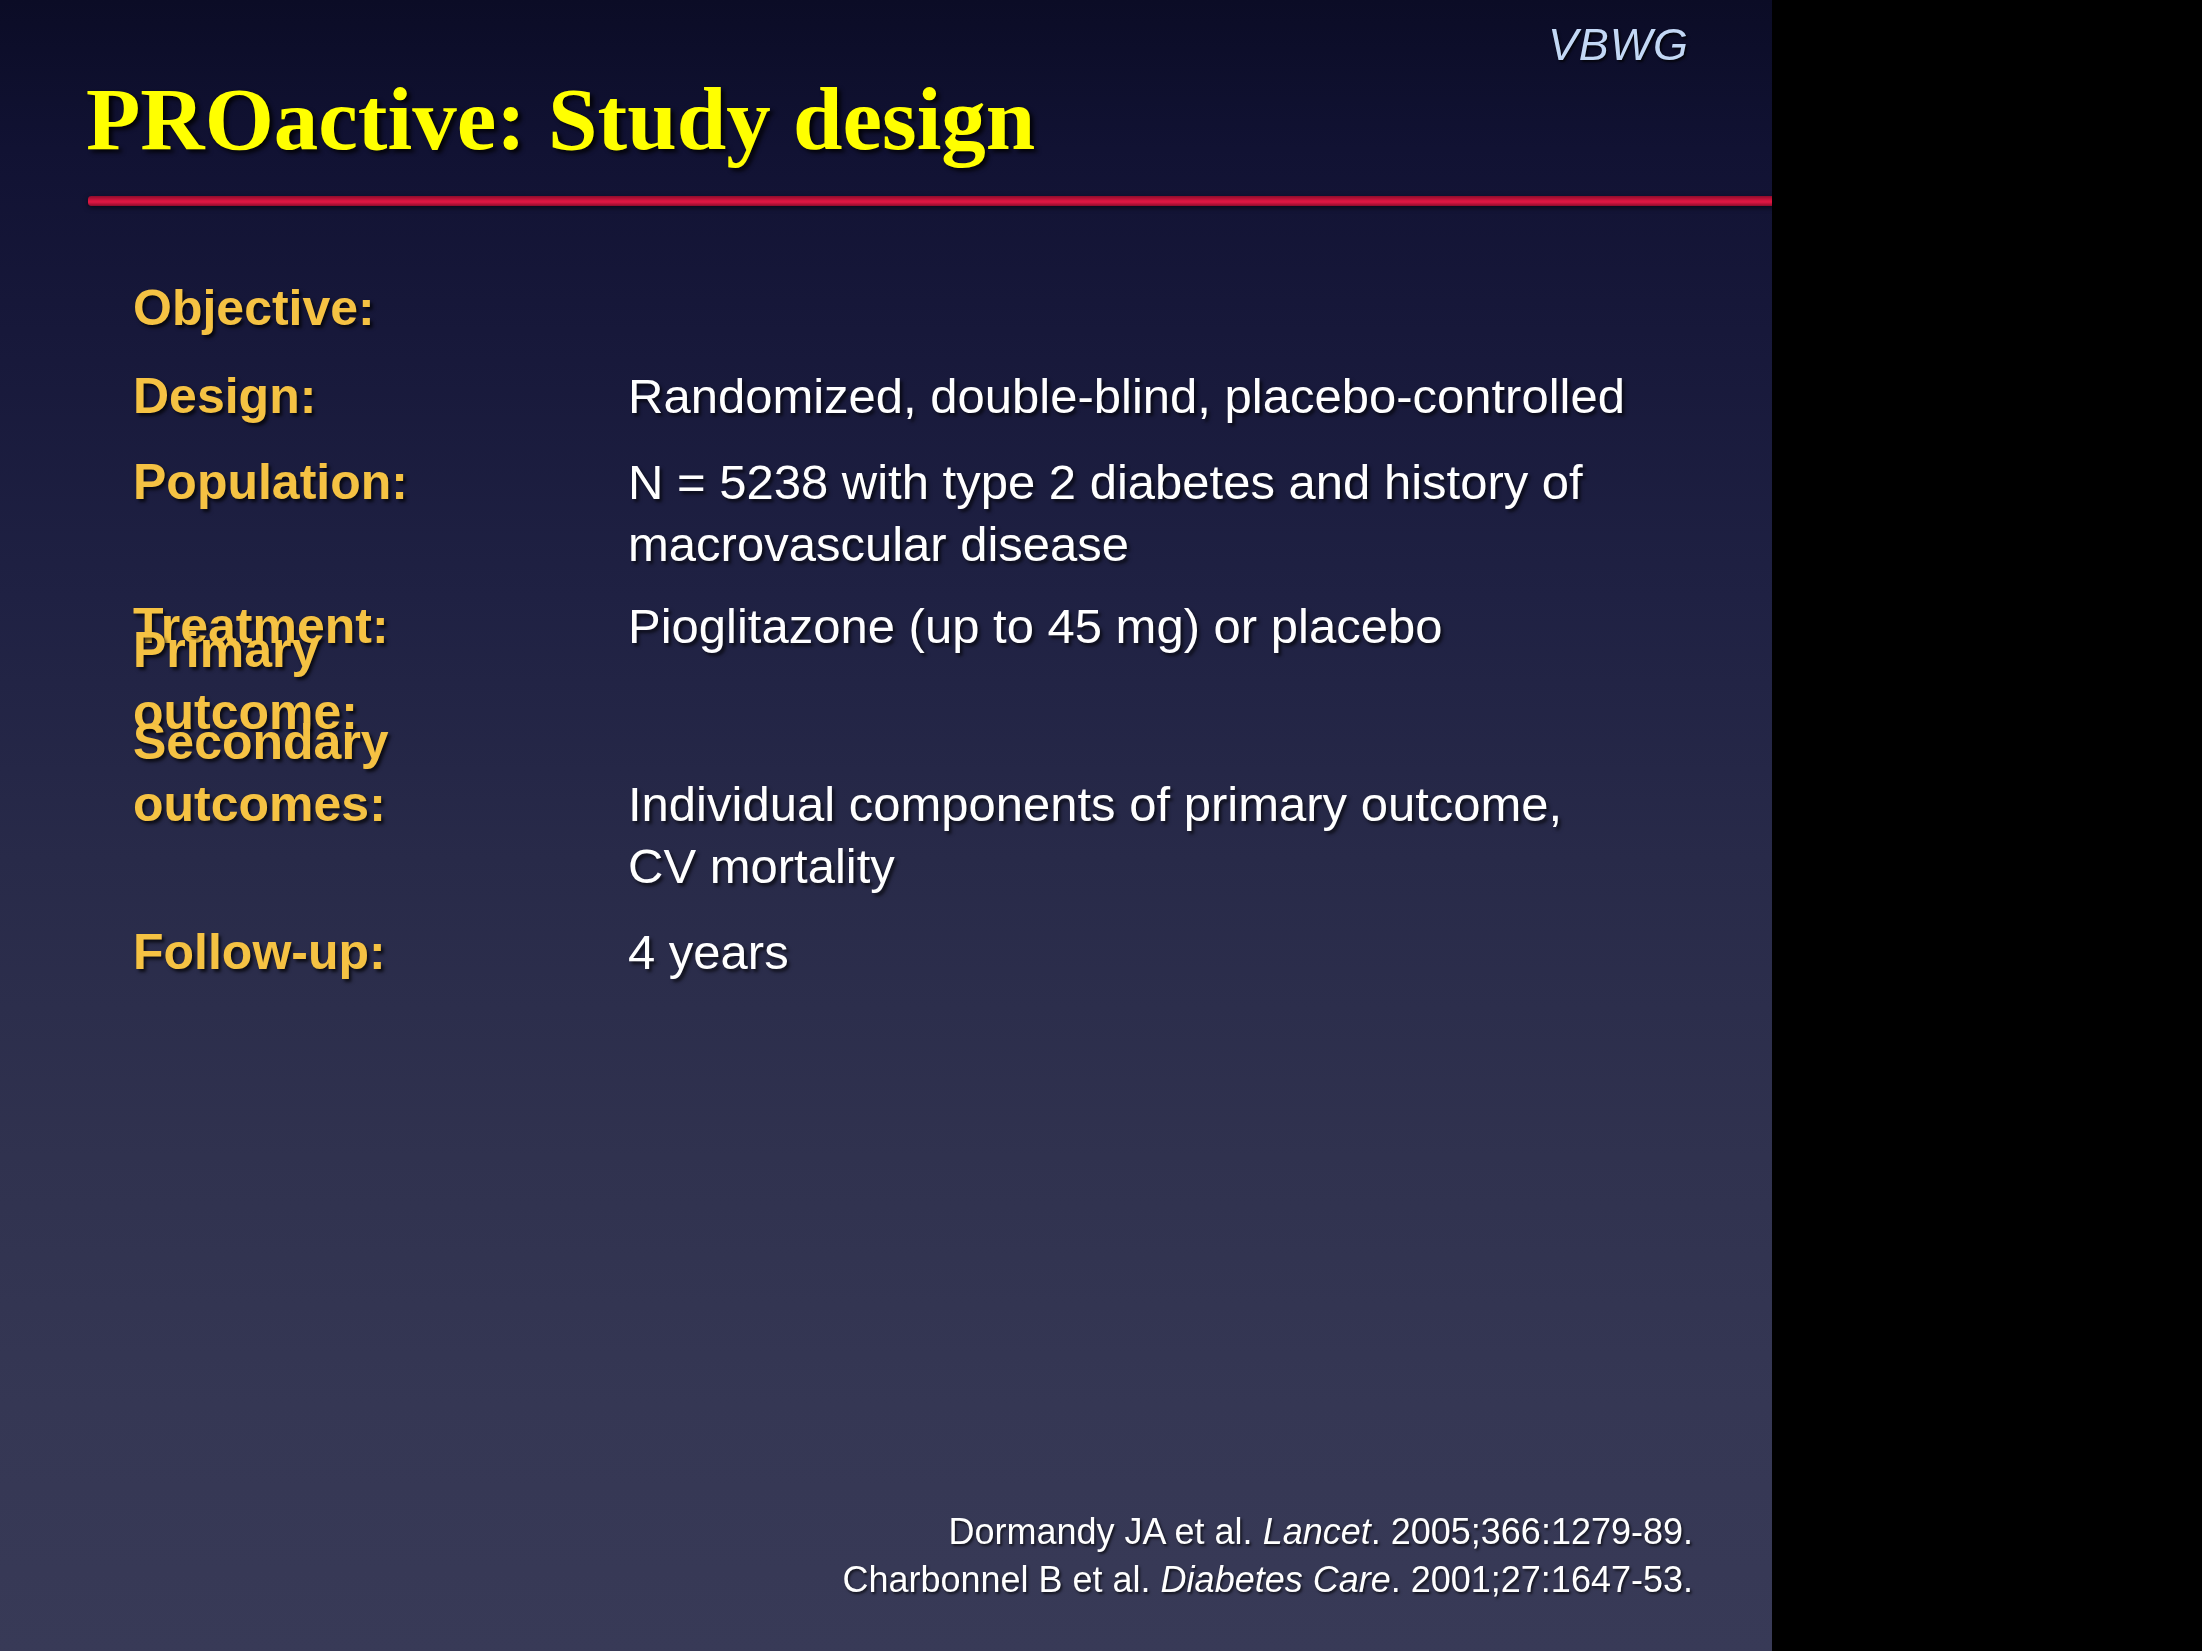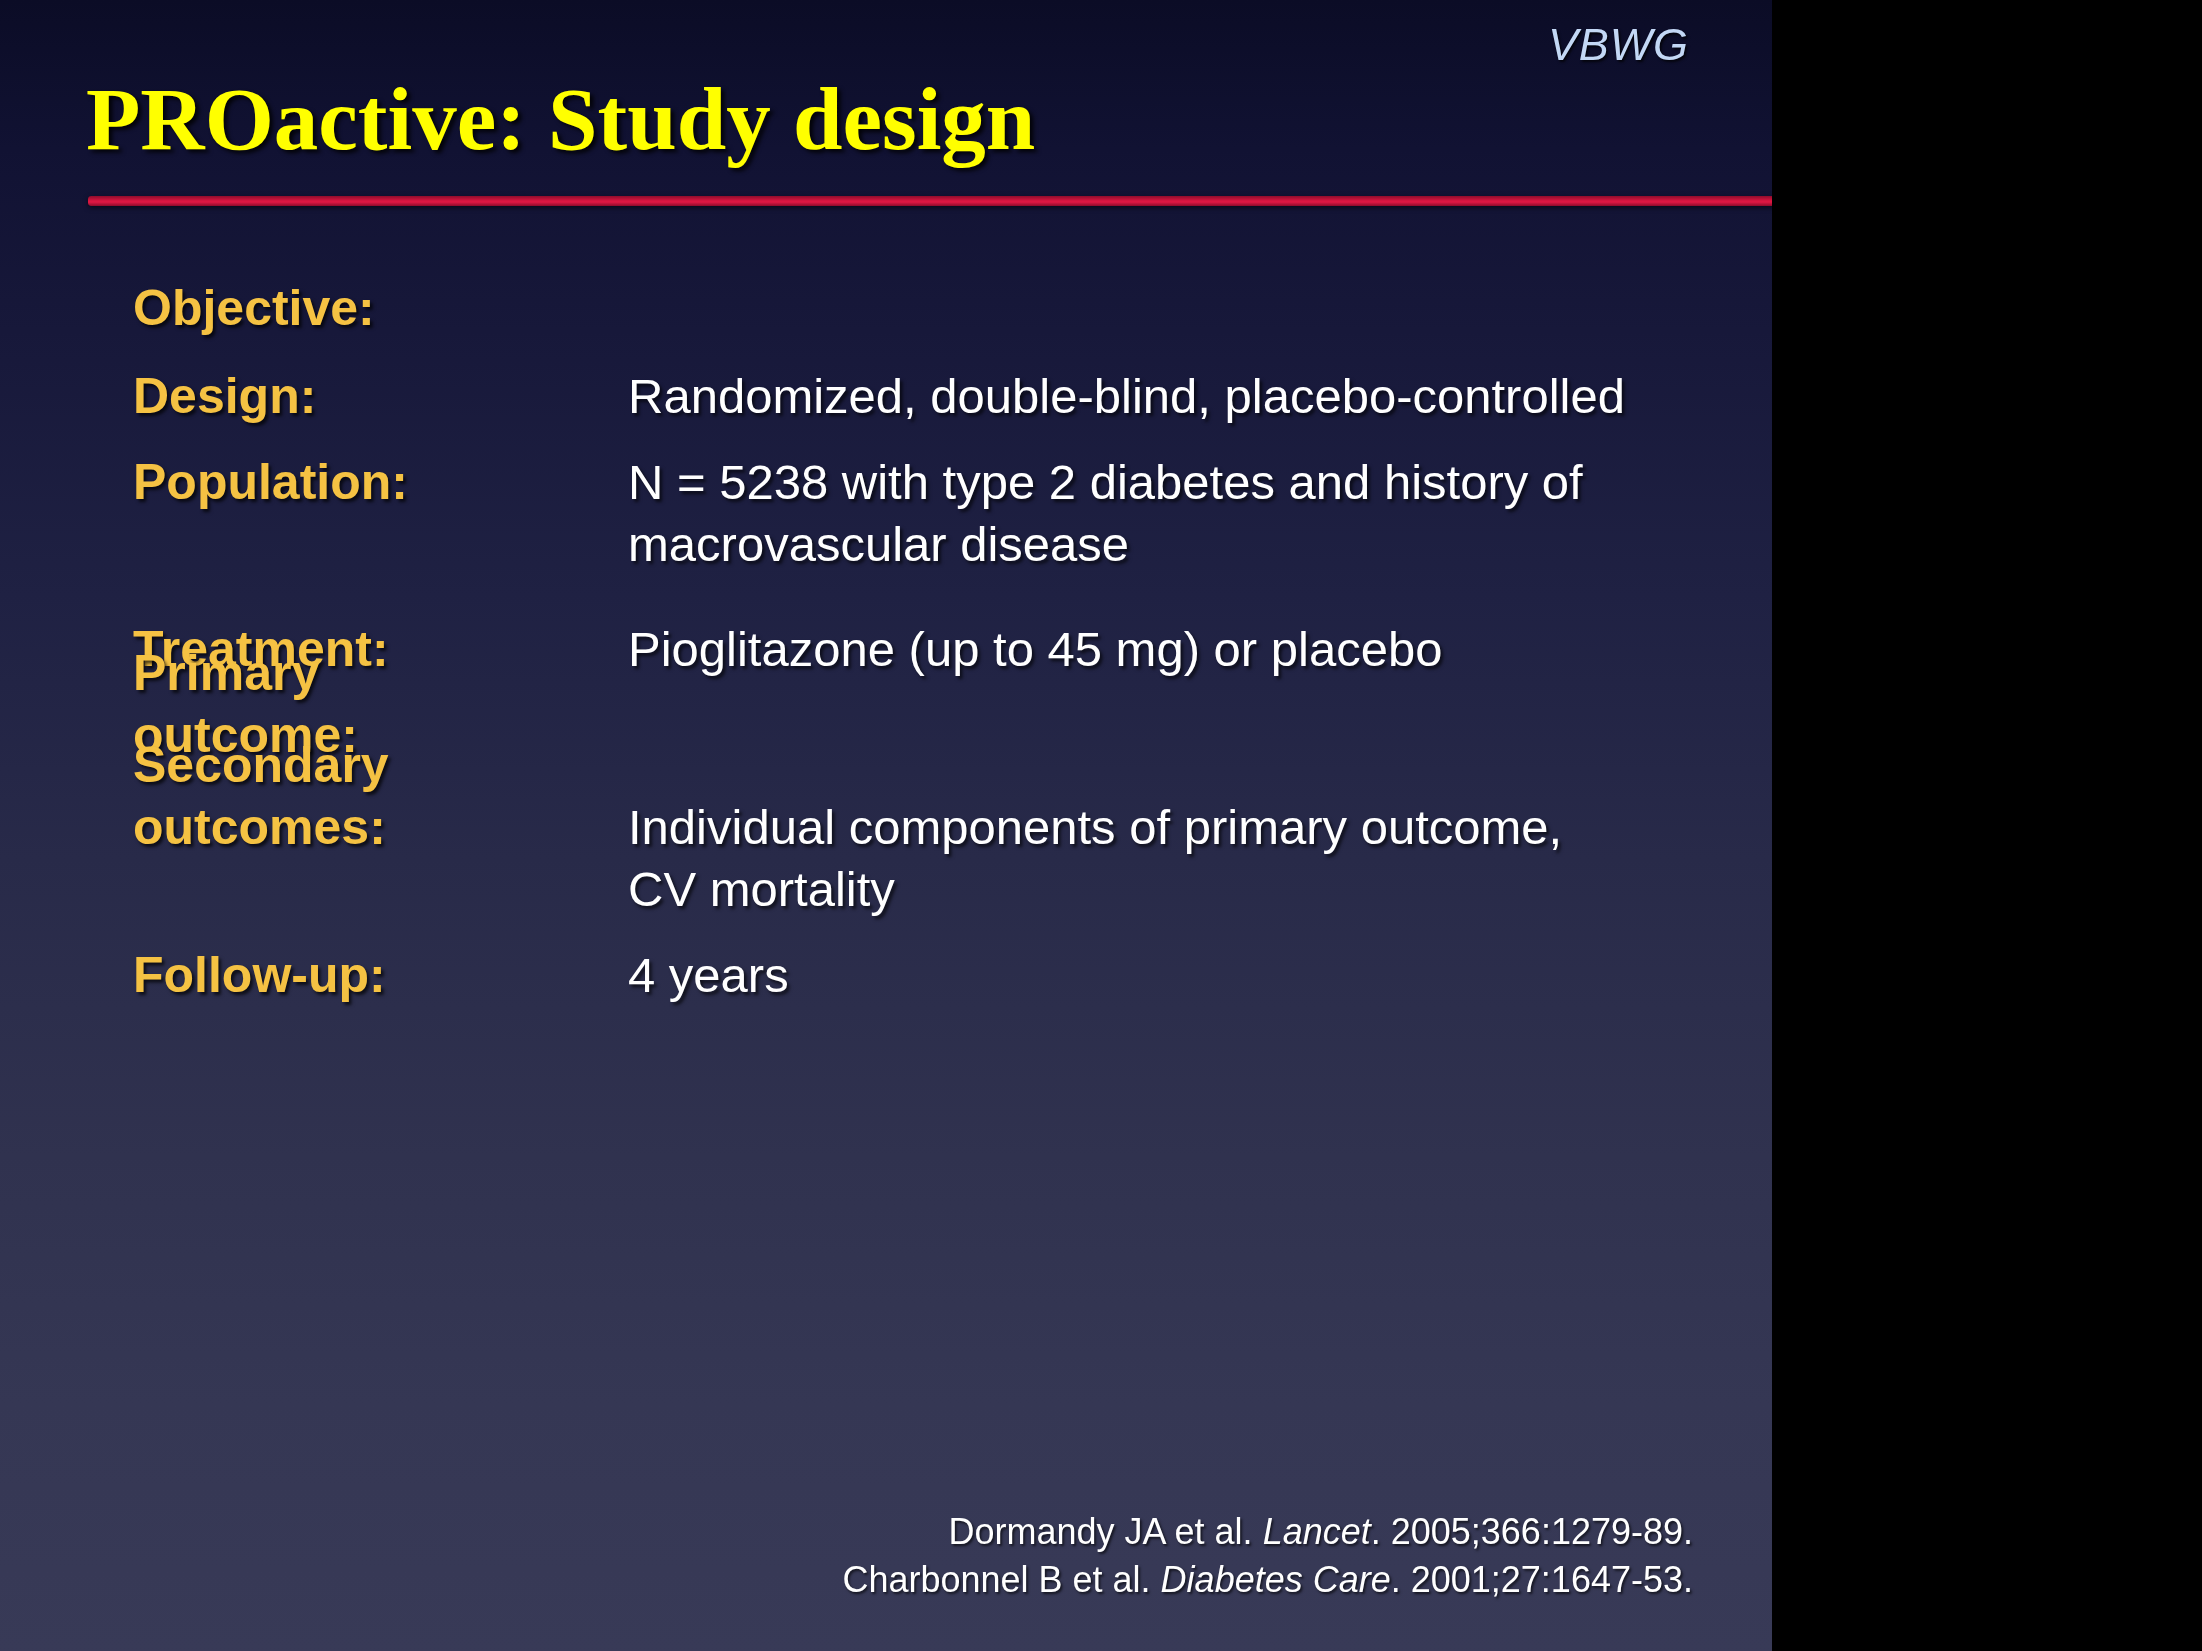--- a/index.html
+++ b/index.html
@@ -97,21 +97,21 @@
     font-size: 49px;
     line-height: 62px;
     color: #ffffff;
     text-shadow: 2.6px 2.6px 3.4px rgba(0,0,0,0.65);
     white-space: pre-line;
   }
 
   
   .row-objective   { margin-bottom: 26px; }
   .row-design      { margin-bottom: 24px; margin-top: 12px; }
-  .row-population  { margin-bottom: 43px; }
+  .row-population  { margin-bottom: 20px; }
   .row-treatment   { margin-bottom: 24px; }
   .row-primary     { margin-bottom: 30px; }
   .row-secondary   { margin-bottom: 24px; }
   .row-followup    { margin-bottom: 0; }
 
   
   .row-primary .label,
   .row-secondary .label { margin-top: -62px; }
 
   .row-primary .content,

